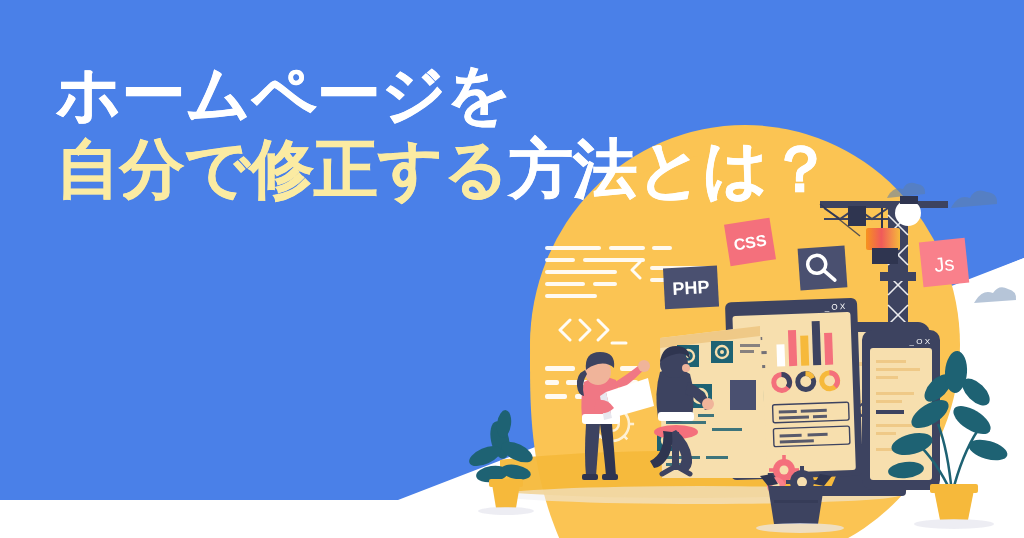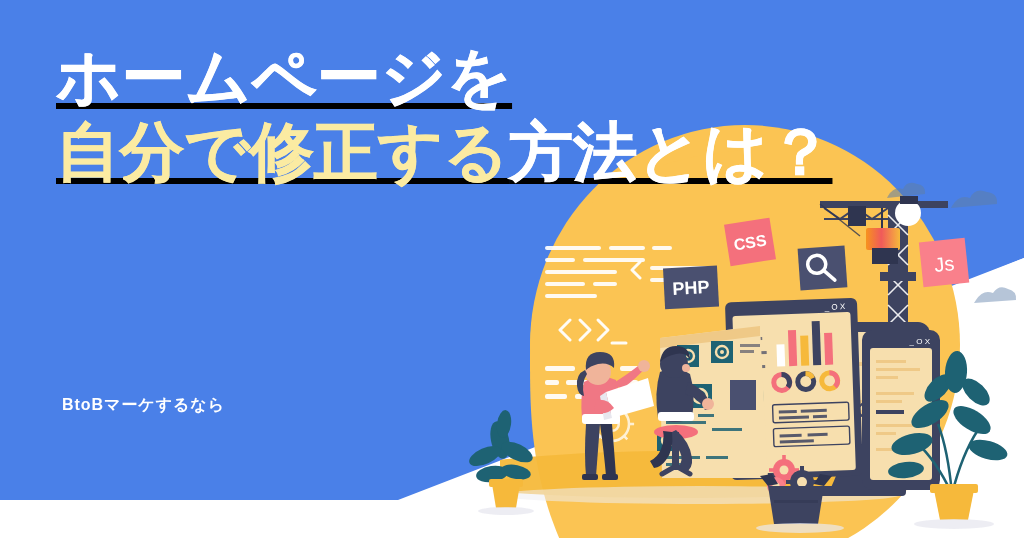--- a/index.html
+++ b/index.html
@@ -7,22 +7,22 @@
   body {
     font-family:"Liberation Sans","DejaVu Sans",sans-serif;
     background:#4A80E8;
     position:relative;
   }
   #stage { position:absolute; inset:0; width:1024px; height:538px; overflow:hidden; }
   #stage svg { position:absolute; top:0; left:0; }
 
   
   #headline {
-    position:absolute; left:56px; top:46px; z-index:40;
-    line-height:0.98; letter-spacing:0.005em;text-decoration:underline;
+    position:absolute; left:56px; top:63px; z-index:40;
+    line-height:0.98; letter-spacing:0.005em;
     -webkit-text-stroke:0.6px currentColor;
   }
   .hl-line { display:block; font-size:64px; font-weight:700; white-space:nowrap; }
   #hl-line1 { color:#FFFFFF; }
   #hl-line2 { margin-top:12px; }
   #hl-seg-a { color:#FBEBA2; }
   #hl-seg-b { color:#FFFFFF; }
 
   
   #logo { position:absolute; left:62px; top:395px; z-index:40; }
@@ -481,16 +481,15 @@
 
     </g>
   </svg>
 
   <div id="headline">
     <span class="hl-line" id="hl-line1">ホームページを</span>
     <span class="hl-line" id="hl-line2"><span id="hl-seg-a">自分で修正する</span><span id="hl-seg-b">方法とは？</span></span>
   </div>
 
   <div id="logo">
-    <div id="logo-tagline">BtoBマーケするなら</div>
   </div>
 
 </div>
 
 </body></html>

